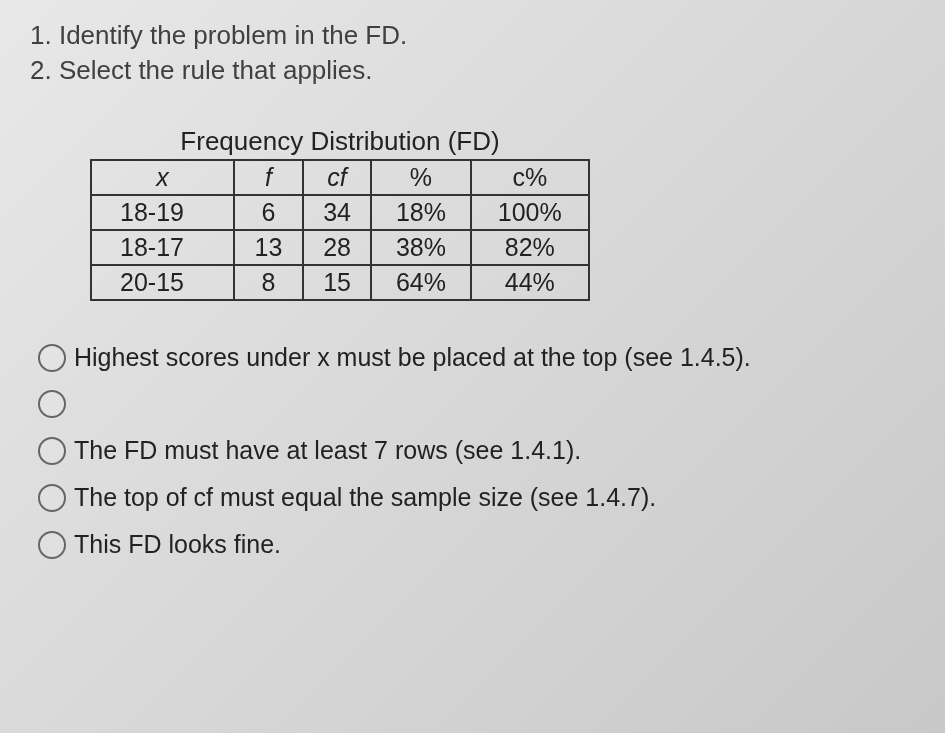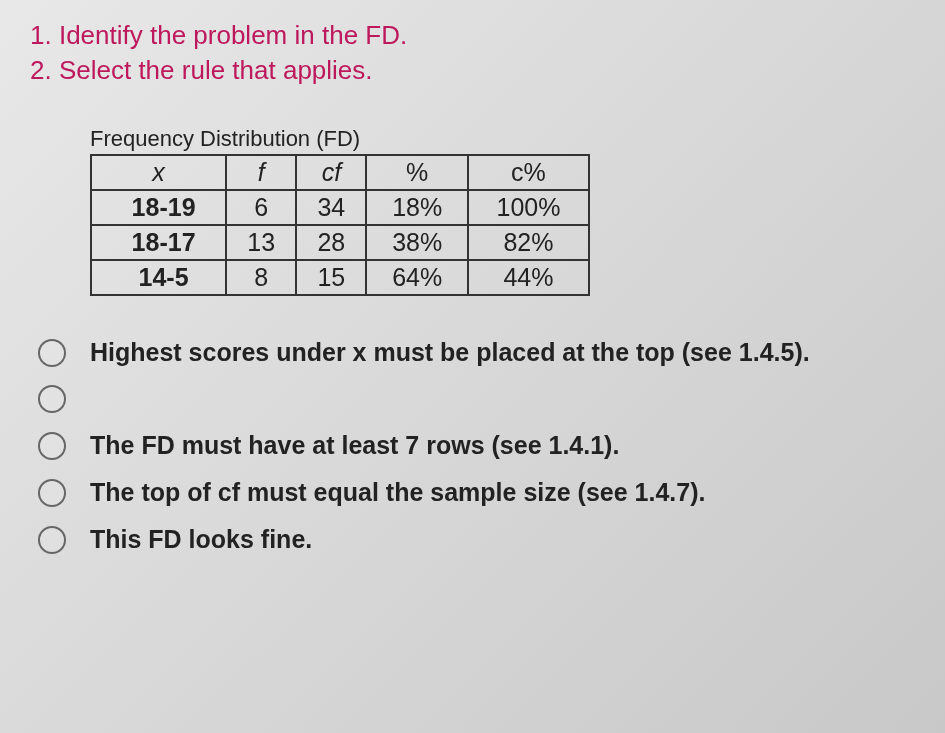--- a/index.html
+++ b/index.html
@@ -8,29 +8,29 @@
     height: 733px;
     background: linear-gradient(135deg, #e8e8e8 0%, #d8d8d8 50%, #c8c8c8 100%);
     font-family: Arial, Helvetica, sans-serif;
     color: #1a1a1a;
     padding: 20px 30px;
     overflow: hidden;
   }
   .question-line {
     font-size: 26px;
     margin-bottom: 4px;
-    color: #be185d;
+    color: #404040;
   }
   .table-wrap {
     margin-top: 40px;
     margin-left: 60px;
   }
   .table-title {
-    font-size: 22px;
-    text-align: left;
+    font-size: 26px;
+    text-align: center;
     width: 500px;
     margin-bottom: 2px;
     color: #222;
   }
   table {
     border-collapse: collapse;
     width: 500px;
   }
   th, td {
     border: 2px solid #333;
@@ -39,31 +39,30 @@
     text-align: center;
     color: #222;
     background: rgba(255,255,255,0.02);
   }
   th {
     font-weight: normal;
     font-style: normal;
   }
   .hdr-x, .hdr-f, .hdr-cf { font-style: italic; }
   .hdr-pc, .hdr-cpc { font-weight: normal; }
-  td.left { text-align: center; padding-left: 20px; font-weight: bold; }
+  td.left { text-align: left; padding-left: 28px; }
   .options {
     margin-top: 42px;
     margin-left: 8px;
   }
   .option {
     display: flex;
     align-items: center;
     margin-bottom: 18px;
-    gap: 24px;
-    font-weight: bold;
+    gap: 8px;
   }
   .radio {
     width: 28px;
     height: 28px;
     border: 2px solid #666;
     border-radius: 50%;
     flex: 0 0 28px;
     background: rgba(255,255,255,0.1);
   }
   .opt-text {
@@ -96,21 +95,21 @@
       <td>100%</td>
     </tr>
     <tr>
       <td class="left">18-17</td>
       <td>13</td>
       <td>28</td>
       <td>38%</td>
       <td>82%</td>
     </tr>
     <tr>
-      <td class="left">14-5</td>
+      <td class="left">20-15</td>
       <td>8</td>
       <td>15</td>
       <td>64%</td>
       <td>44%</td>
     </tr>
   </tbody>
     </table>
 </div>
 
 <div class="options">

